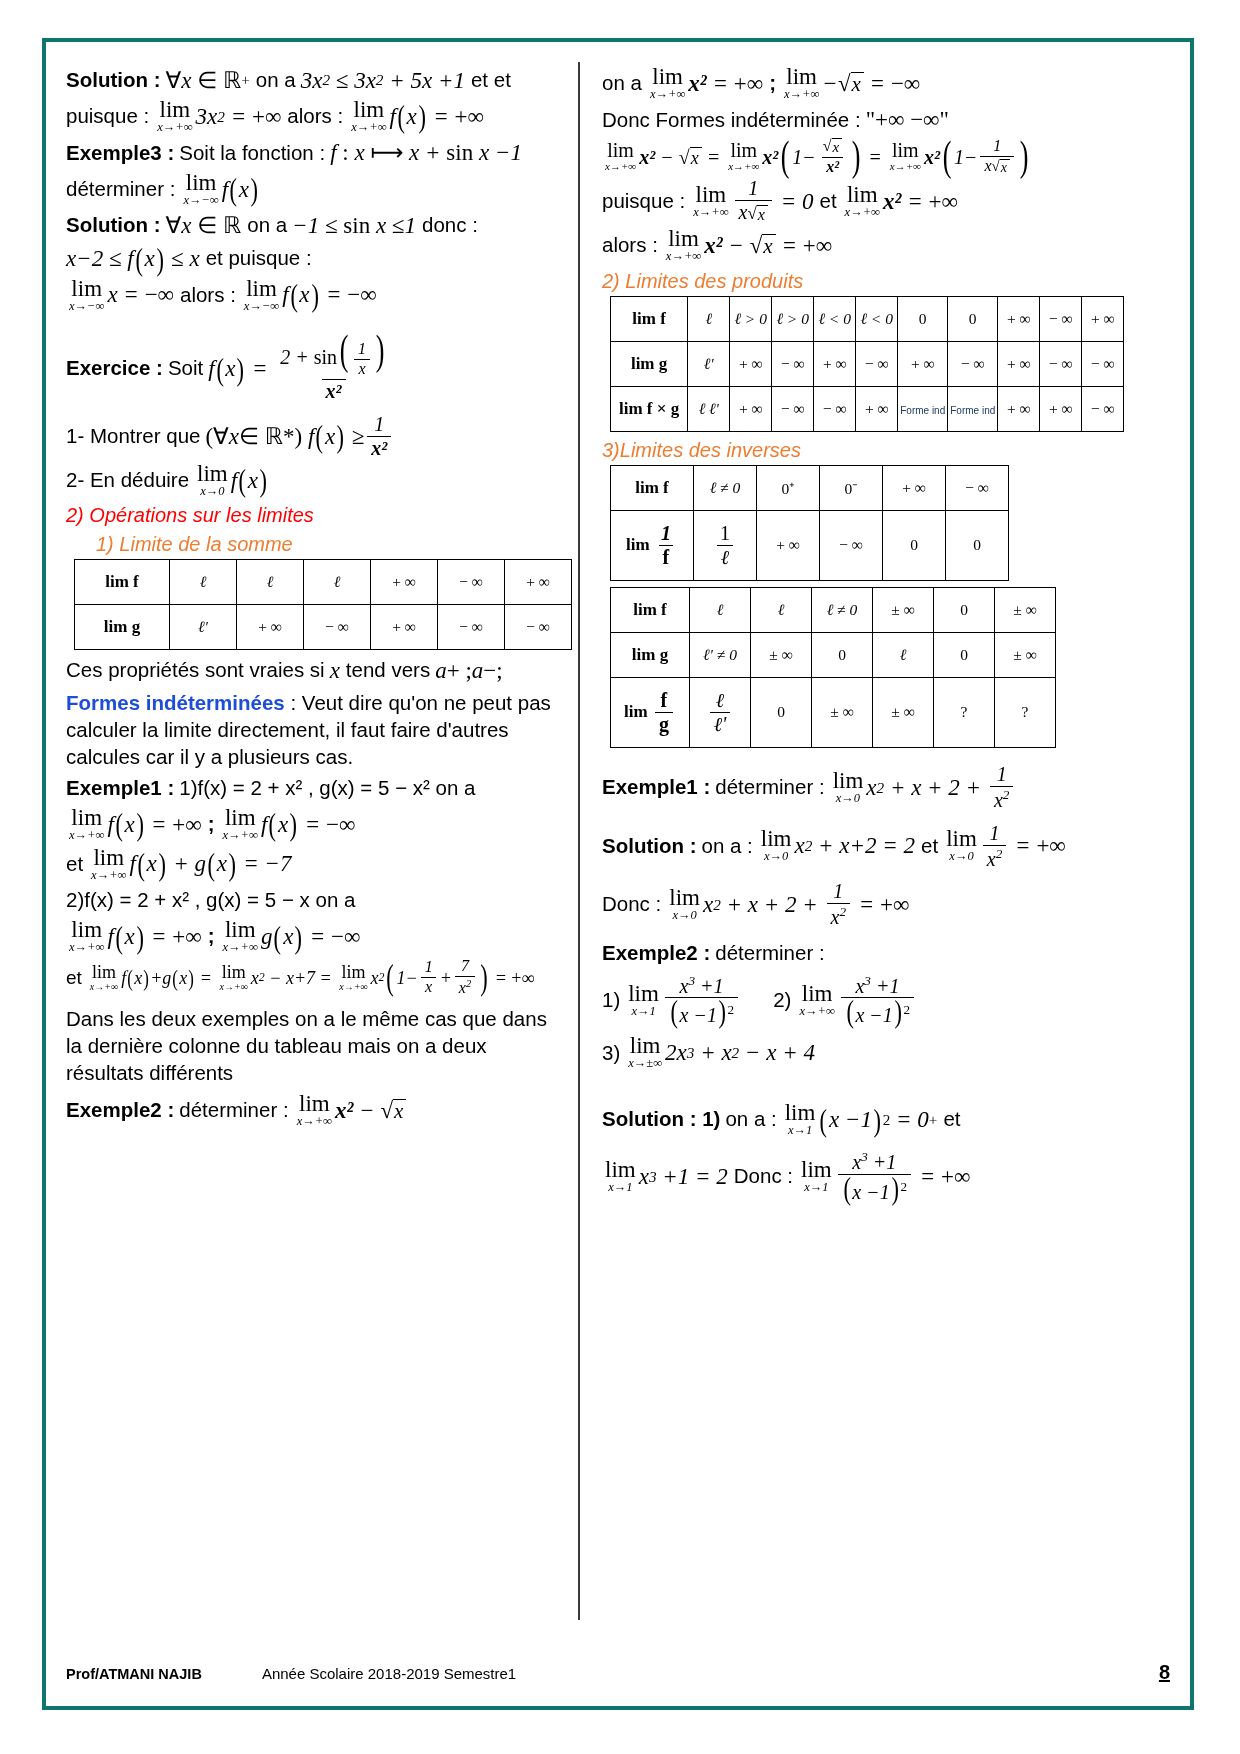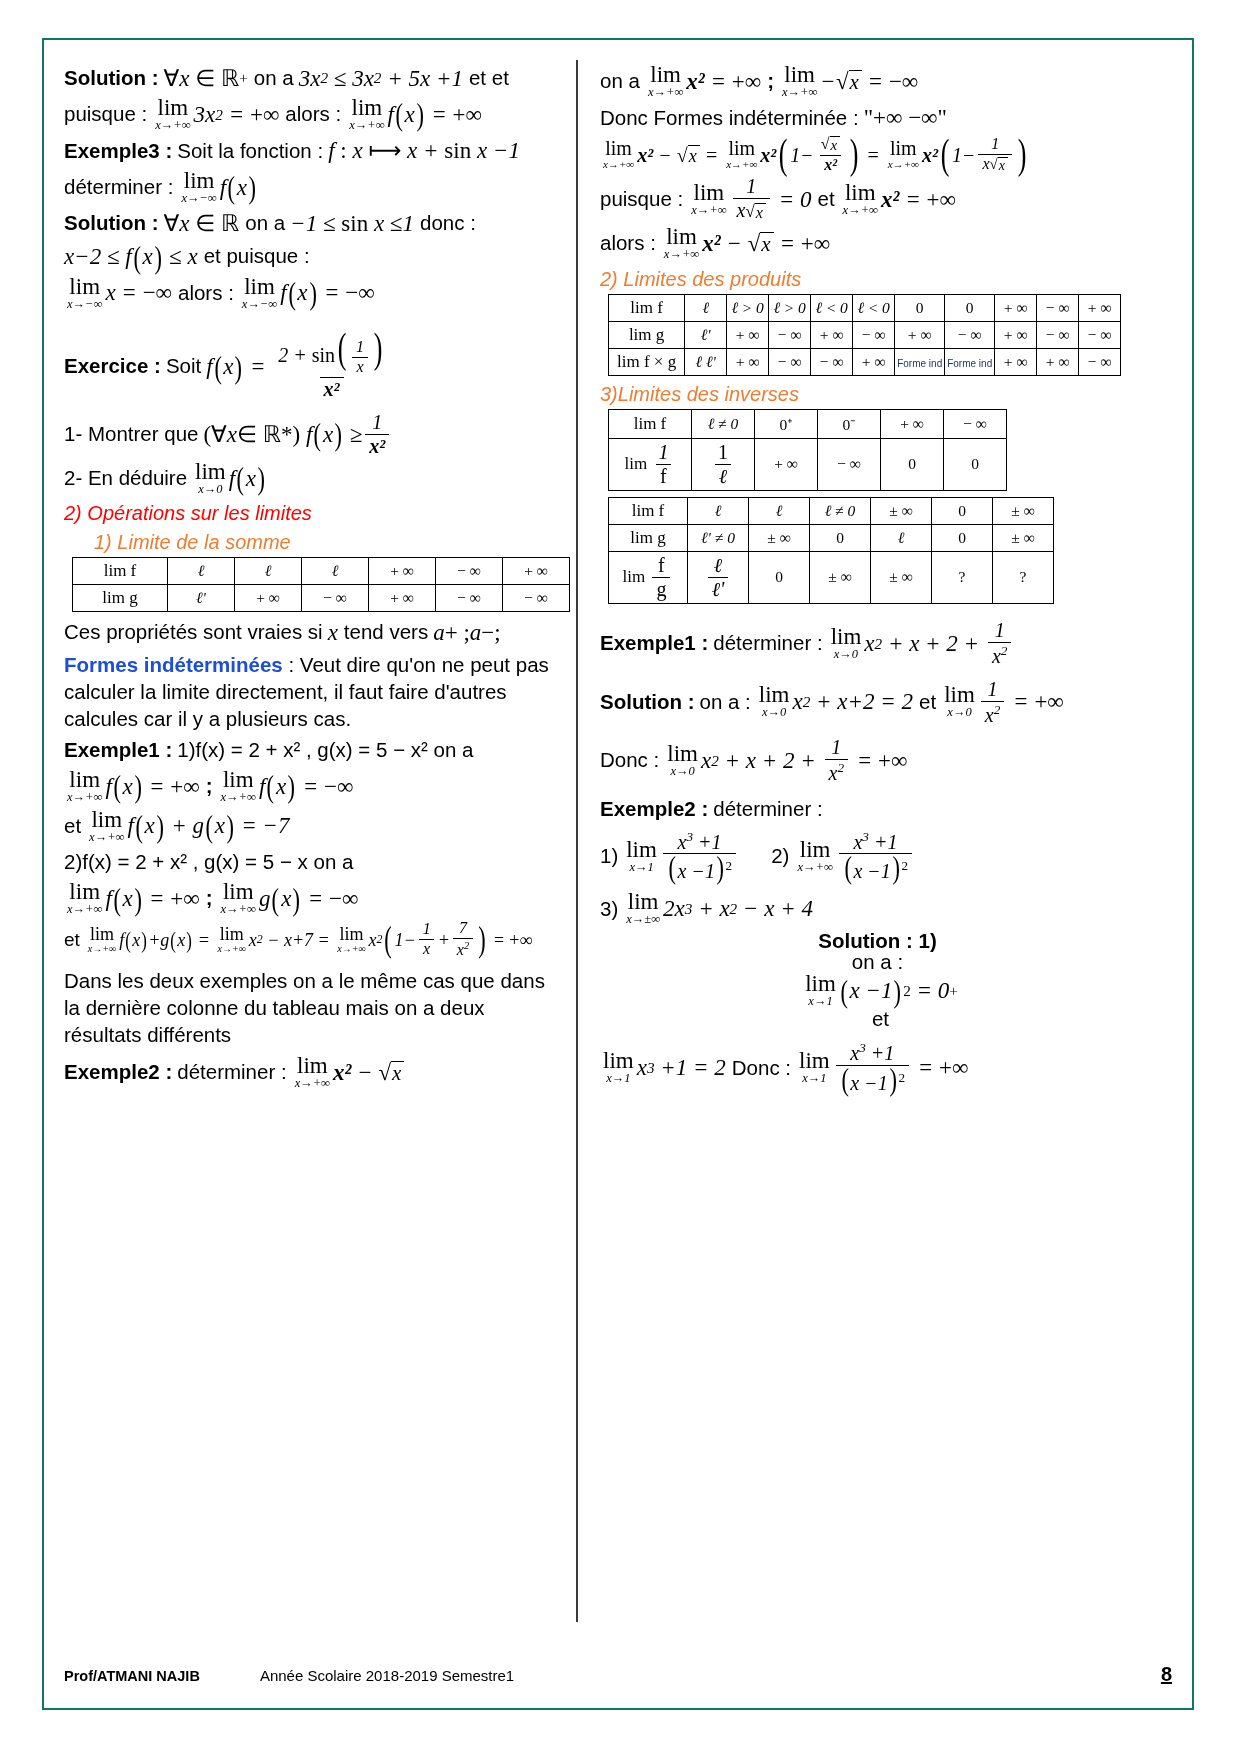--- a/index.html
+++ b/index.html
@@ -13,21 +13,21 @@
     font-family: "Liberation Sans", sans-serif;
     color: #000;
     position: relative;
   }
   .page {
     position: absolute;
     left: 42px;
     top: 38px;
     width: 1152px;
     height: 1672px;
-    border: 2px solid #0f766e;
+    border: 4px solid #0f766e;
     box-sizing: border-box;
     background: #fff;
   }
   .content {
     position: absolute;
     left: 20px;
     top: 20px;
     right: 20px;
     bottom: 86px;
     display: flex;
@@ -172,23 +172,23 @@
   }
   table.mt td {
     border: 1px solid #000;
     text-align: center;
     vertical-align: middle;
     font-size: 15.5px;
     padding: 3px 2px;
     white-space: nowrap;
   }
   table.mt td.hdr {
-    font-weight: normal;
+    font-weight: bold;
     font-size: 17px;
-    padding: 3px 8px;
+    padding: 12px 8px;
   }
   table.mt td .fi {
     font-family: "Liberation Sans", sans-serif;
     font-size: 10px;
     color: #1f3864;
   }
   .tbl-sum td { height: 20px; }
   .tbl-sum td.hdr { min-width: 78px; }
   .tbl-sum td.c { min-width: 62px; }
 
@@ -831,21 +831,21 @@
         <span class="txt">3)</span>
         <span class="math">
           <span class="lim">
               <span class="l-top">lim</span>
               <span class="l-bot">x→±∞</span>
             </span>
           2x<sup class="e">3</sup>&nbsp;+&nbsp;x<sup class="e">2</sup>&nbsp;−&nbsp;x&nbsp;+&nbsp;4
         </span>
       </div>
 
-      <div class="mathblock" style="margin-top:4px;flex-direction:column;">
+      <div class="mathblock" style="margin-top:30px;">
         <span class="txt bold">Solution : 1)</span>
         <span class="txt">on a :</span>
         <span class="math">
           <span class="lim">
               <span class="l-top">lim</span>
               <span class="l-bot">x→1</span>
             </span>
           <span class="paren-md">(</span>x&nbsp;−1<span class="paren-md">)</span><sup class="en">2</sup>&nbsp;=&nbsp;0<sup class="en">+</sup>
         </span>
         <span class="txt after">et</span>

